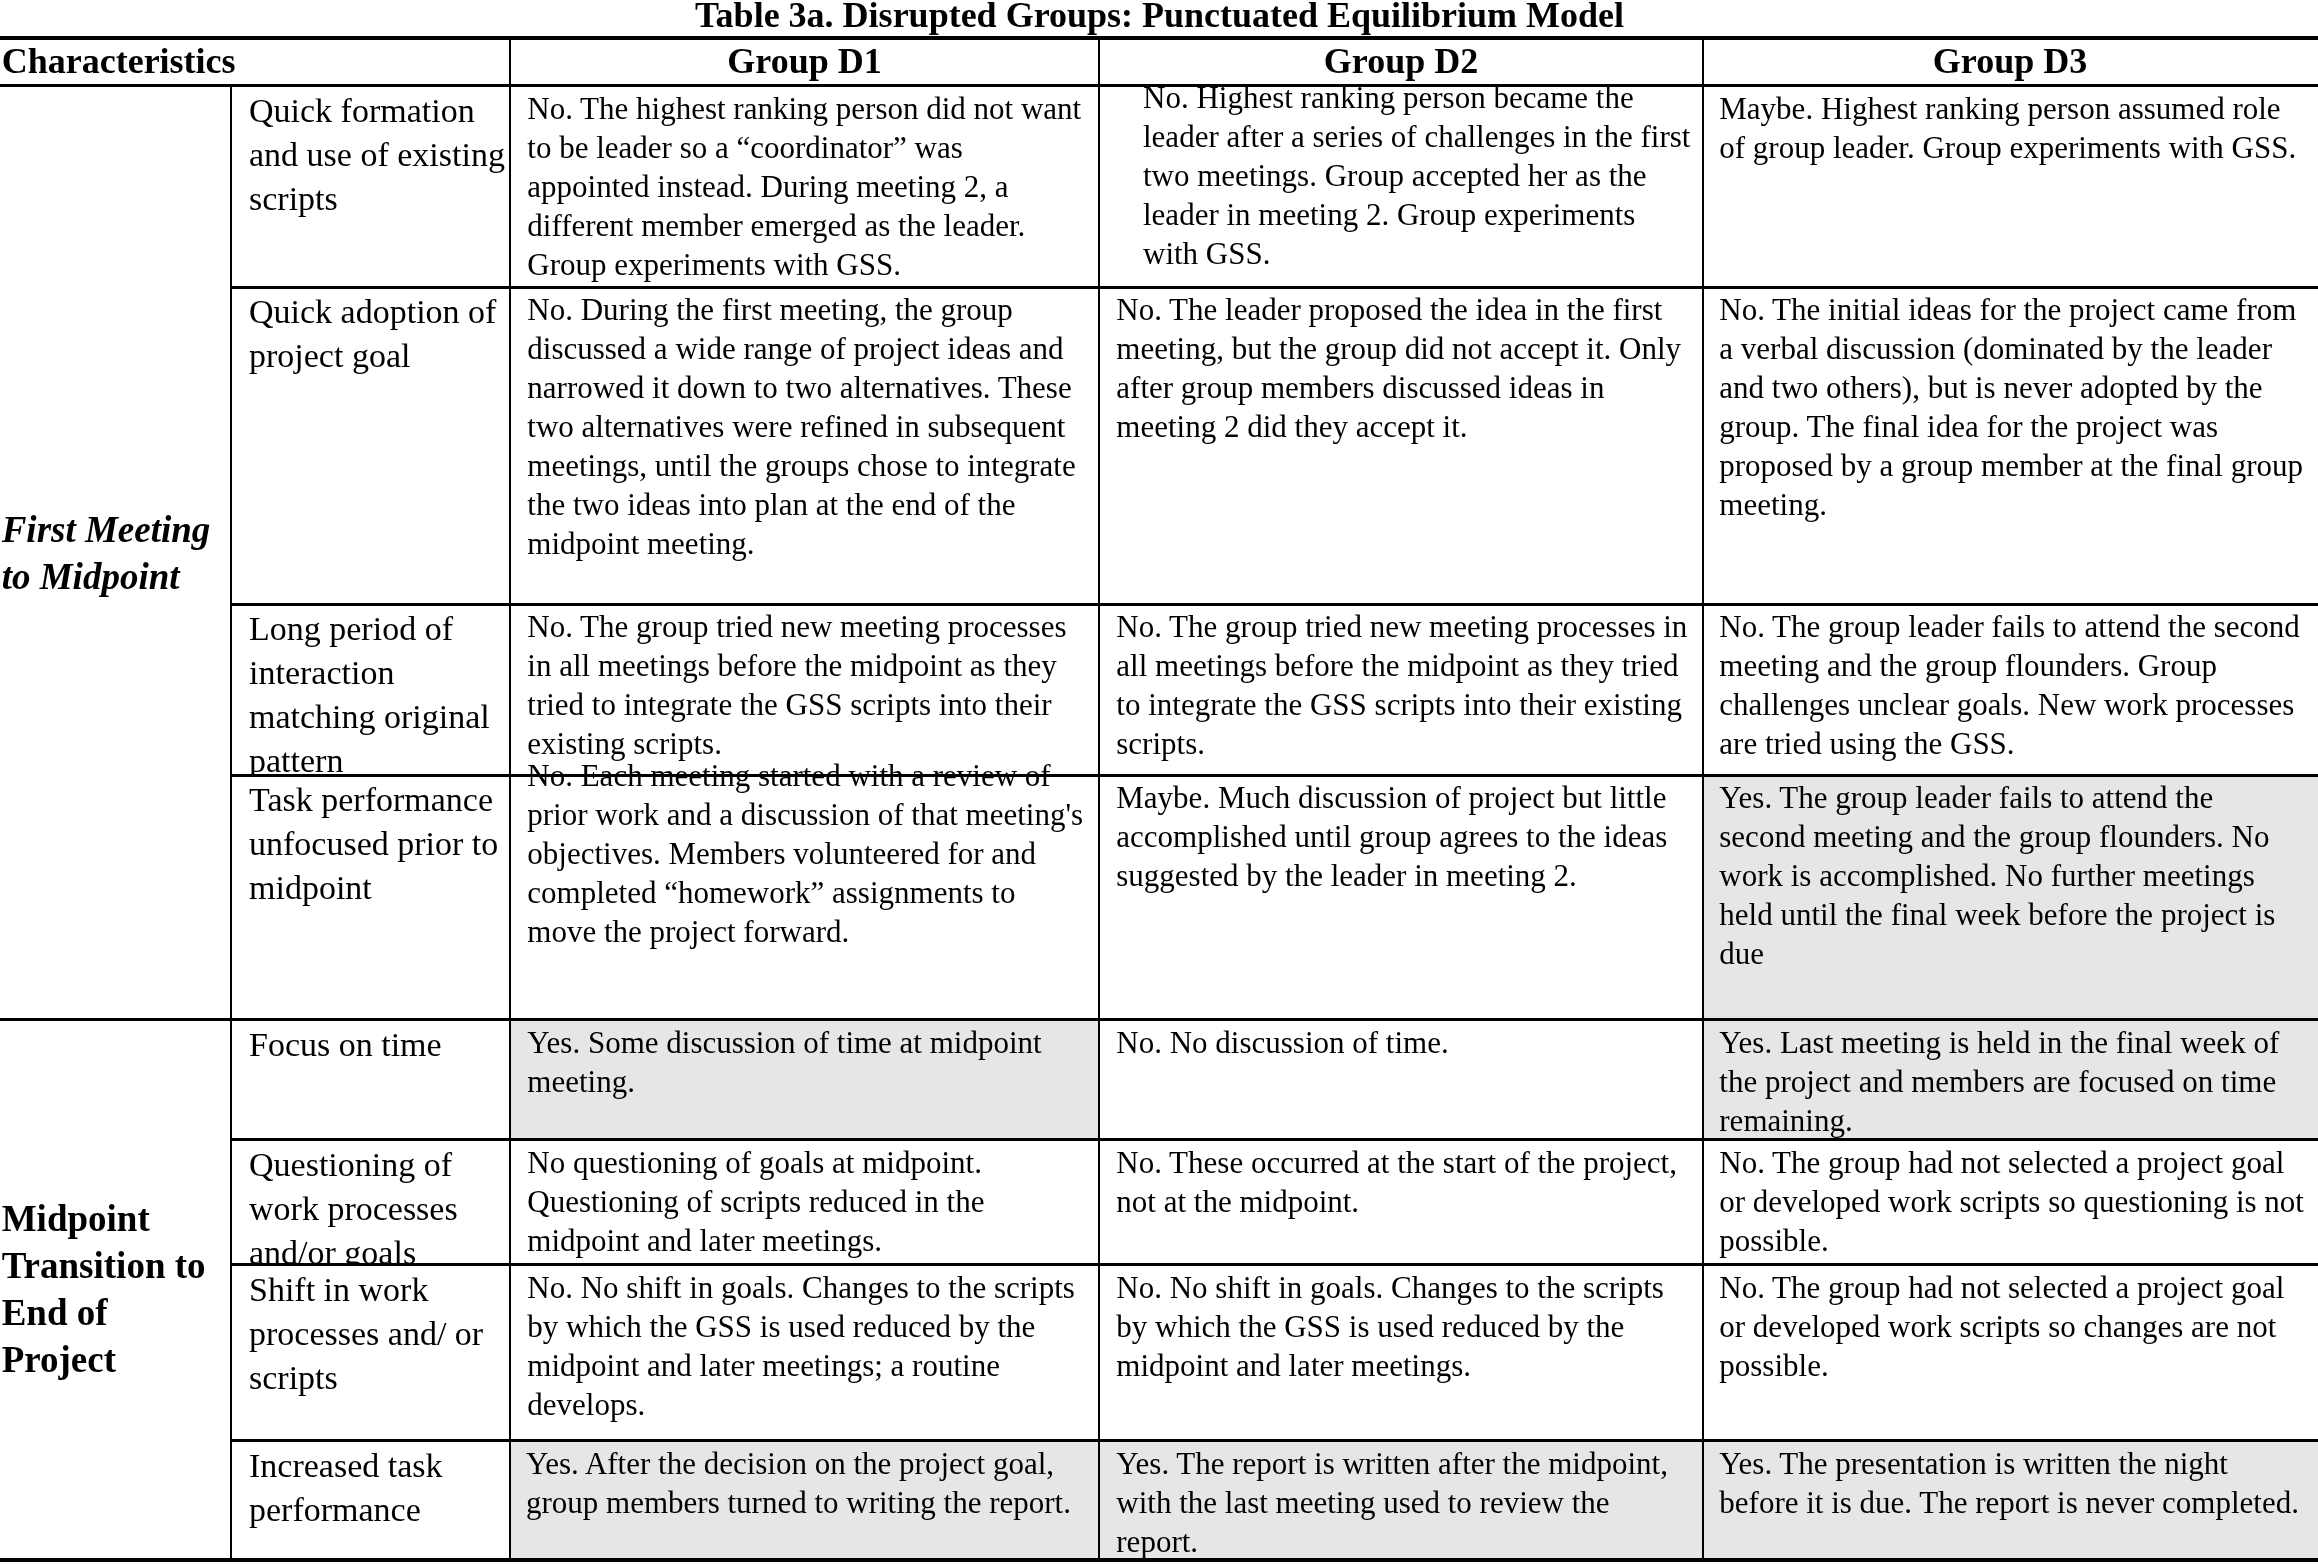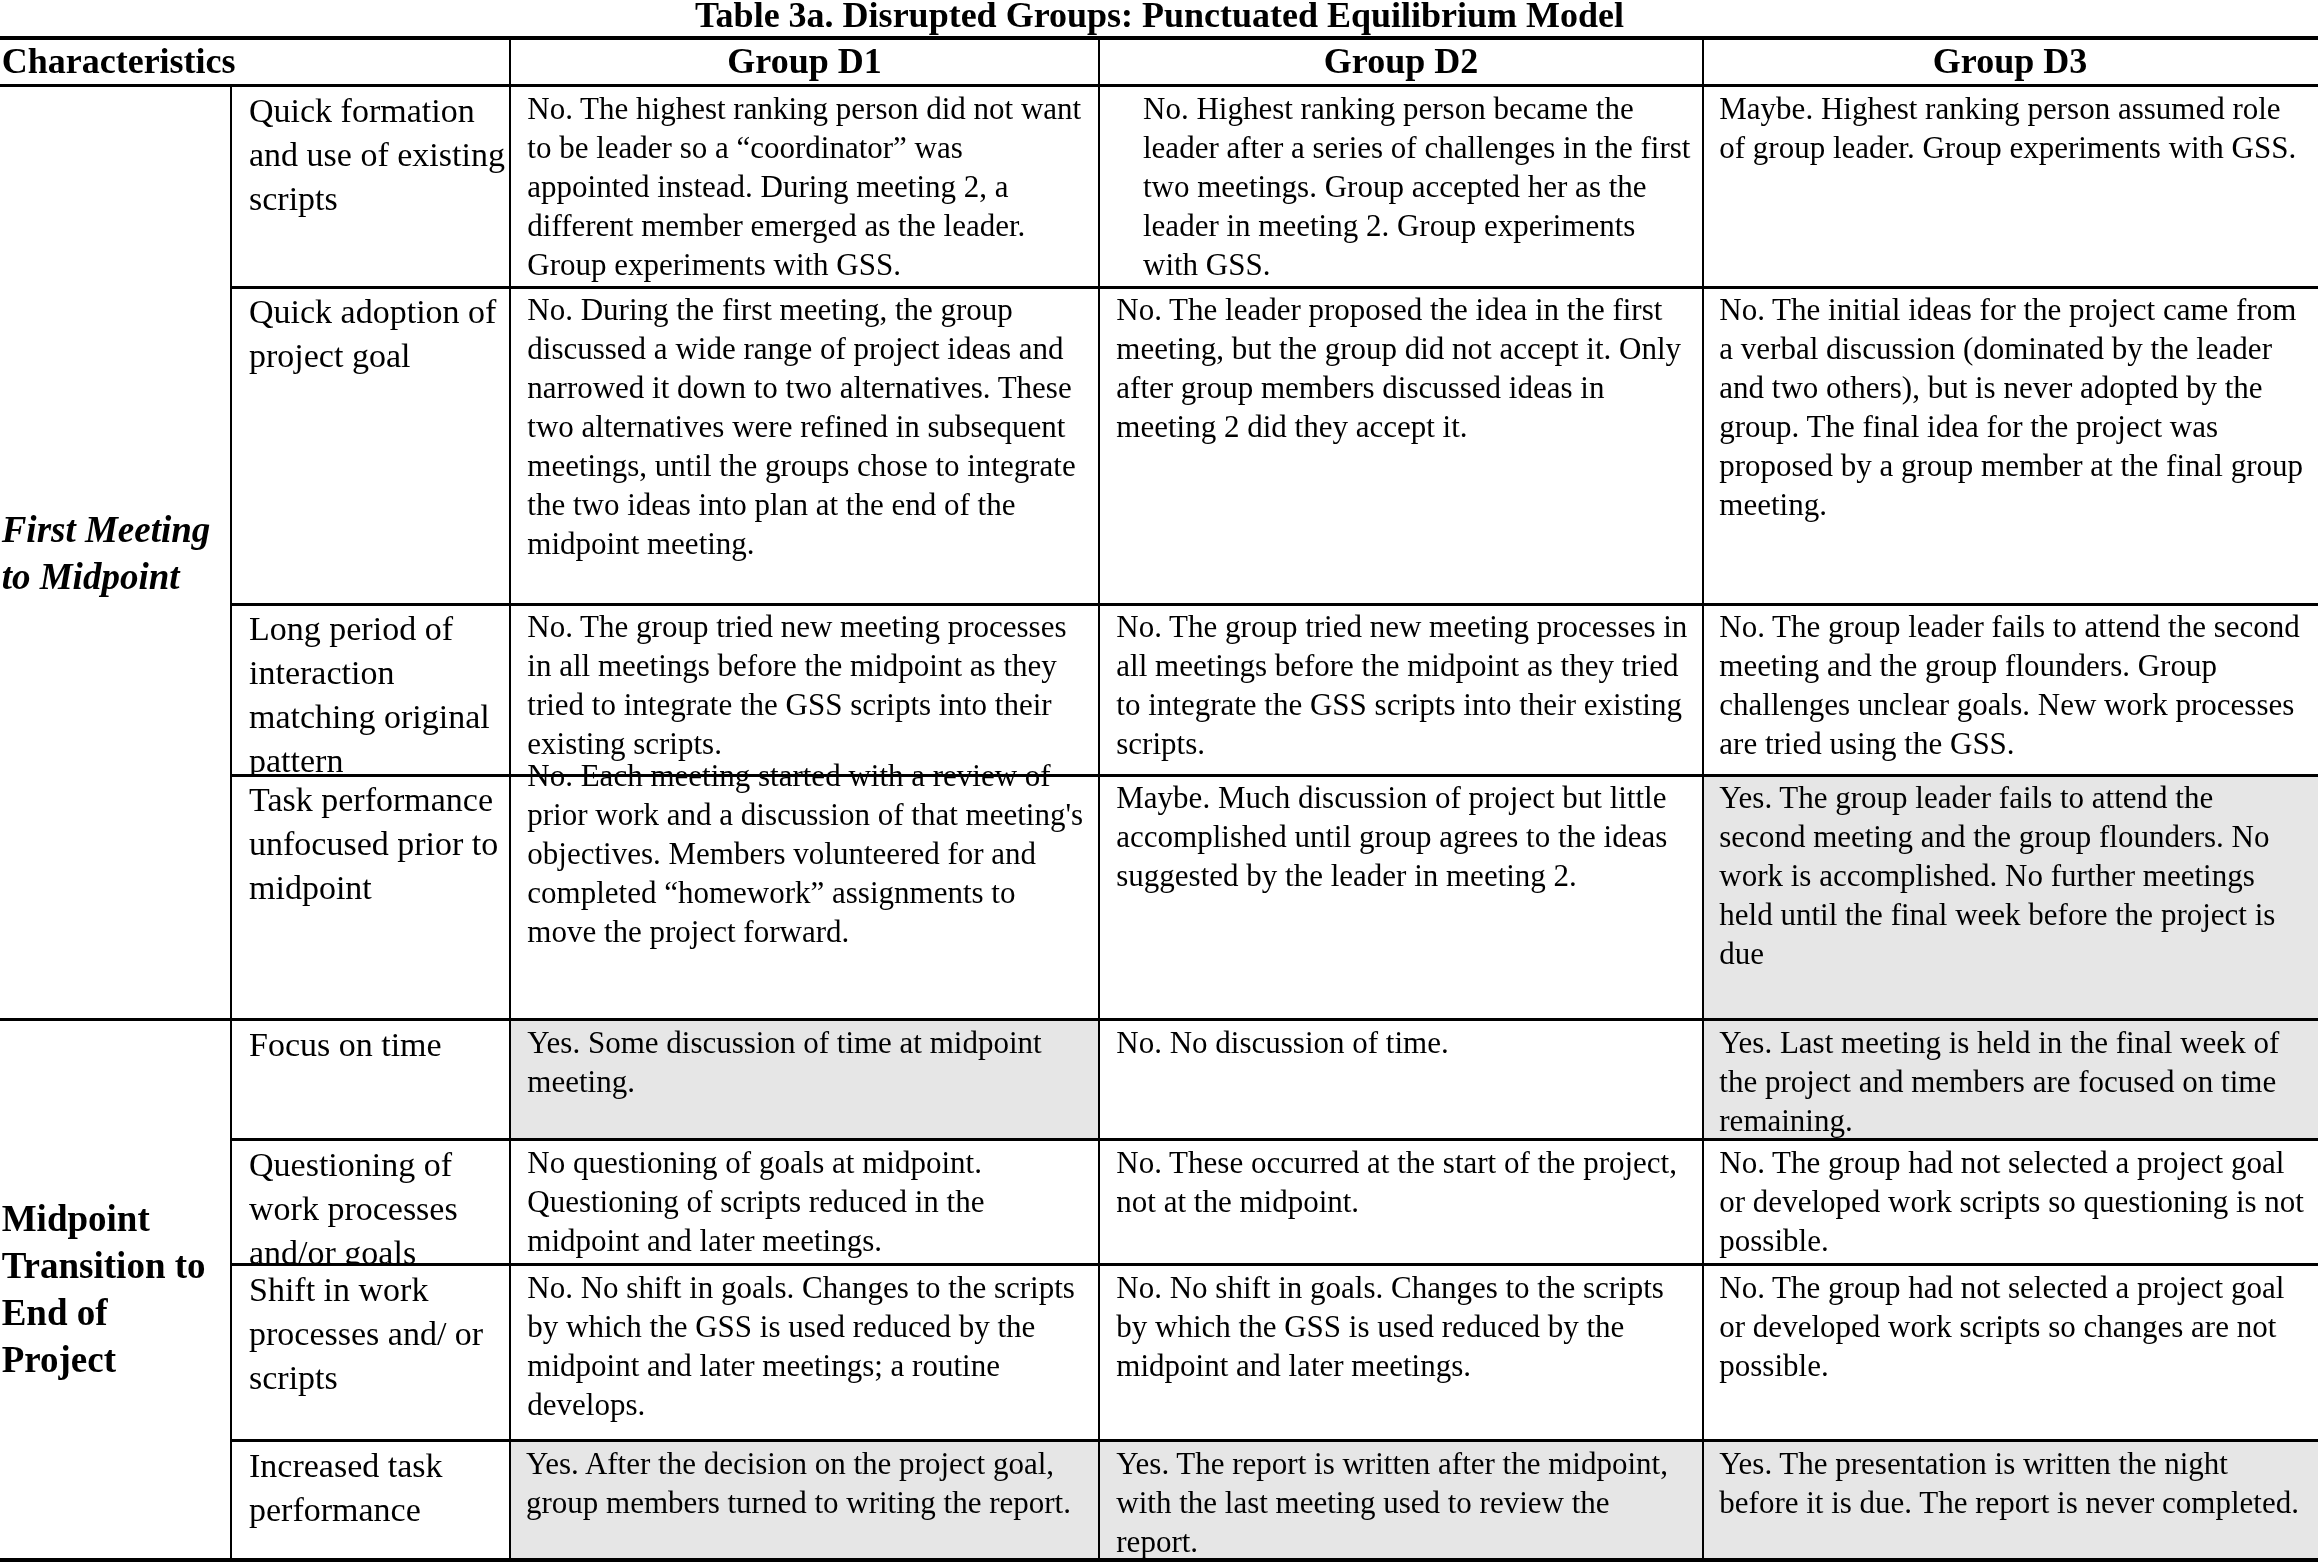--- a/index.html
+++ b/index.html
@@ -64,21 +64,21 @@
 <div id="table">
     <div class="cell hdr left" style="left: 0px; top: 37px; width: 510px; height: 49px;">Characteristics</div>
     <div class="cell hdr" style="left: 510px; top: 37px; width: 589px; height: 49px;">Group D1</div>
     <div class="cell hdr" style="left: 1099px; top: 37px; width: 604px; height: 49px;">Group D2</div>
     <div class="cell hdr" style="left: 1702px; top: 37px; width: 616px; height: 49px;">Group D3</div>
     <div class="cell section" style="left: 0px; top: 86px; width: 231px; height: 933px; font-style: italic;">
       <span>First Meeting to Midpoint</span>
     </div>
     <div class="cell char" style="left: 231px; top: 89px; width: 278px; height: 197px;">Quick formation and use of existing scripts</div>
     <div class="cell body" style="left: 510px; top: 89px; width: 589px; height: 197px;">No. The highest ranking person did not want to be leader so a “coordinator” was appointed instead. During meeting 2, a different member emerged as the leader. Group experiments with GSS.</div>
-    <div class="cell body" style="left: 1099px; top: 89px; width: 604px; height: 197px; padding-left: 44px;">No. Highest ranking person became the leader after a series of challenges in the first two meetings. Group accepted her as the leader in meeting 2. Group experiments with GSS.</div>
+    <div class="cell body" style="left: 1099px; top: 78px; width: 604px; height: 197px; padding-left: 44px;">No. Highest ranking person became the leader after a series of challenges in the first two meetings. Group accepted her as the leader in meeting 2. Group experiments with GSS.</div>
     <div class="cell body" style="left: 1702px; top: 89px; width: 616px; height: 197px;">Maybe. Highest ranking person assumed role of group leader. Group experiments with GSS.</div>
     <div class="cell char" style="left: 231px; top: 290px; width: 278px; height: 314px;">Quick adoption of project goal</div>
     <div class="cell body" style="left: 510px; top: 290px; width: 589px; height: 314px;">No. During the first meeting, the group discussed a wide range of project ideas and narrowed it down to two alternatives. These two alternatives were refined in subsequent meetings, until the groups chose to integrate the two ideas into plan at the end of the midpoint meeting.</div>
     <div class="cell body" style="left: 1099px; top: 290px; width: 604px; height: 314px;">No. The leader proposed the idea in the first meeting, but the group did not accept it. Only after group members discussed ideas in meeting 2 did they accept it.</div>
     <div class="cell body" style="left: 1702px; top: 290px; width: 616px; height: 314px;">No. The initial ideas for the project came from a verbal discussion (dominated by the leader and two others), but is never adopted by the group. The final idea for the project was proposed by a group member at the final group meeting.</div>
     <div class="cell char" style="left: 231px; top: 607px; width: 278px; height: 168px;">Long period of interaction matching original pattern</div>
     <div class="cell body" style="left: 510px; top: 607px; width: 589px; height: 168px;">No. The group tried new meeting processes in all meetings before the midpoint as they tried to integrate the GSS scripts into their existing scripts.</div>
     <div class="cell body" style="left: 1099px; top: 607px; width: 604px; height: 168px;">No. The group tried new meeting processes in all meetings before the midpoint as they tried to integrate the GSS scripts into their existing scripts.</div>
     <div class="cell body" style="left: 1702px; top: 607px; width: 616px; height: 168px;">No. The group leader fails to attend the second meeting and the group flounders. Group challenges unclear goals. New work processes are tried using the GSS.</div>
     <div class="cell char" style="left: 231px; top: 778px; width: 278px; height: 241px;">Task performance unfocused prior to midpoint</div>

